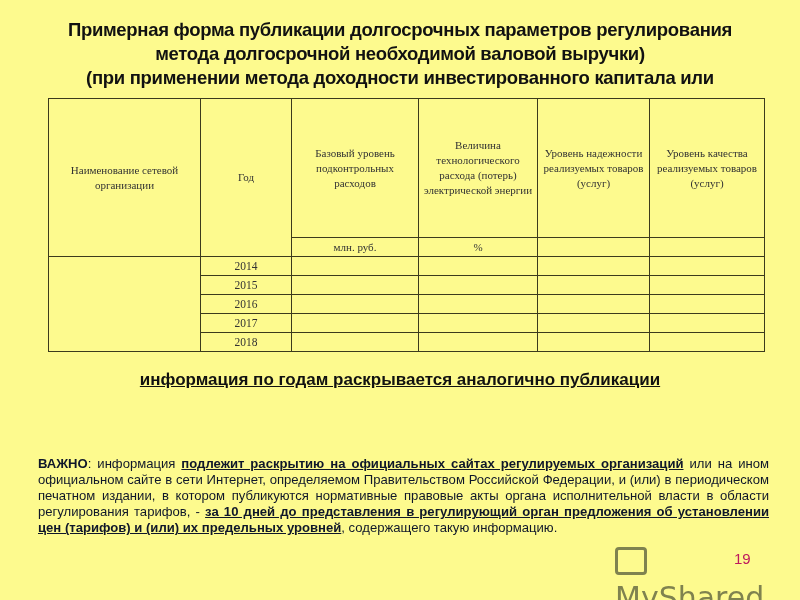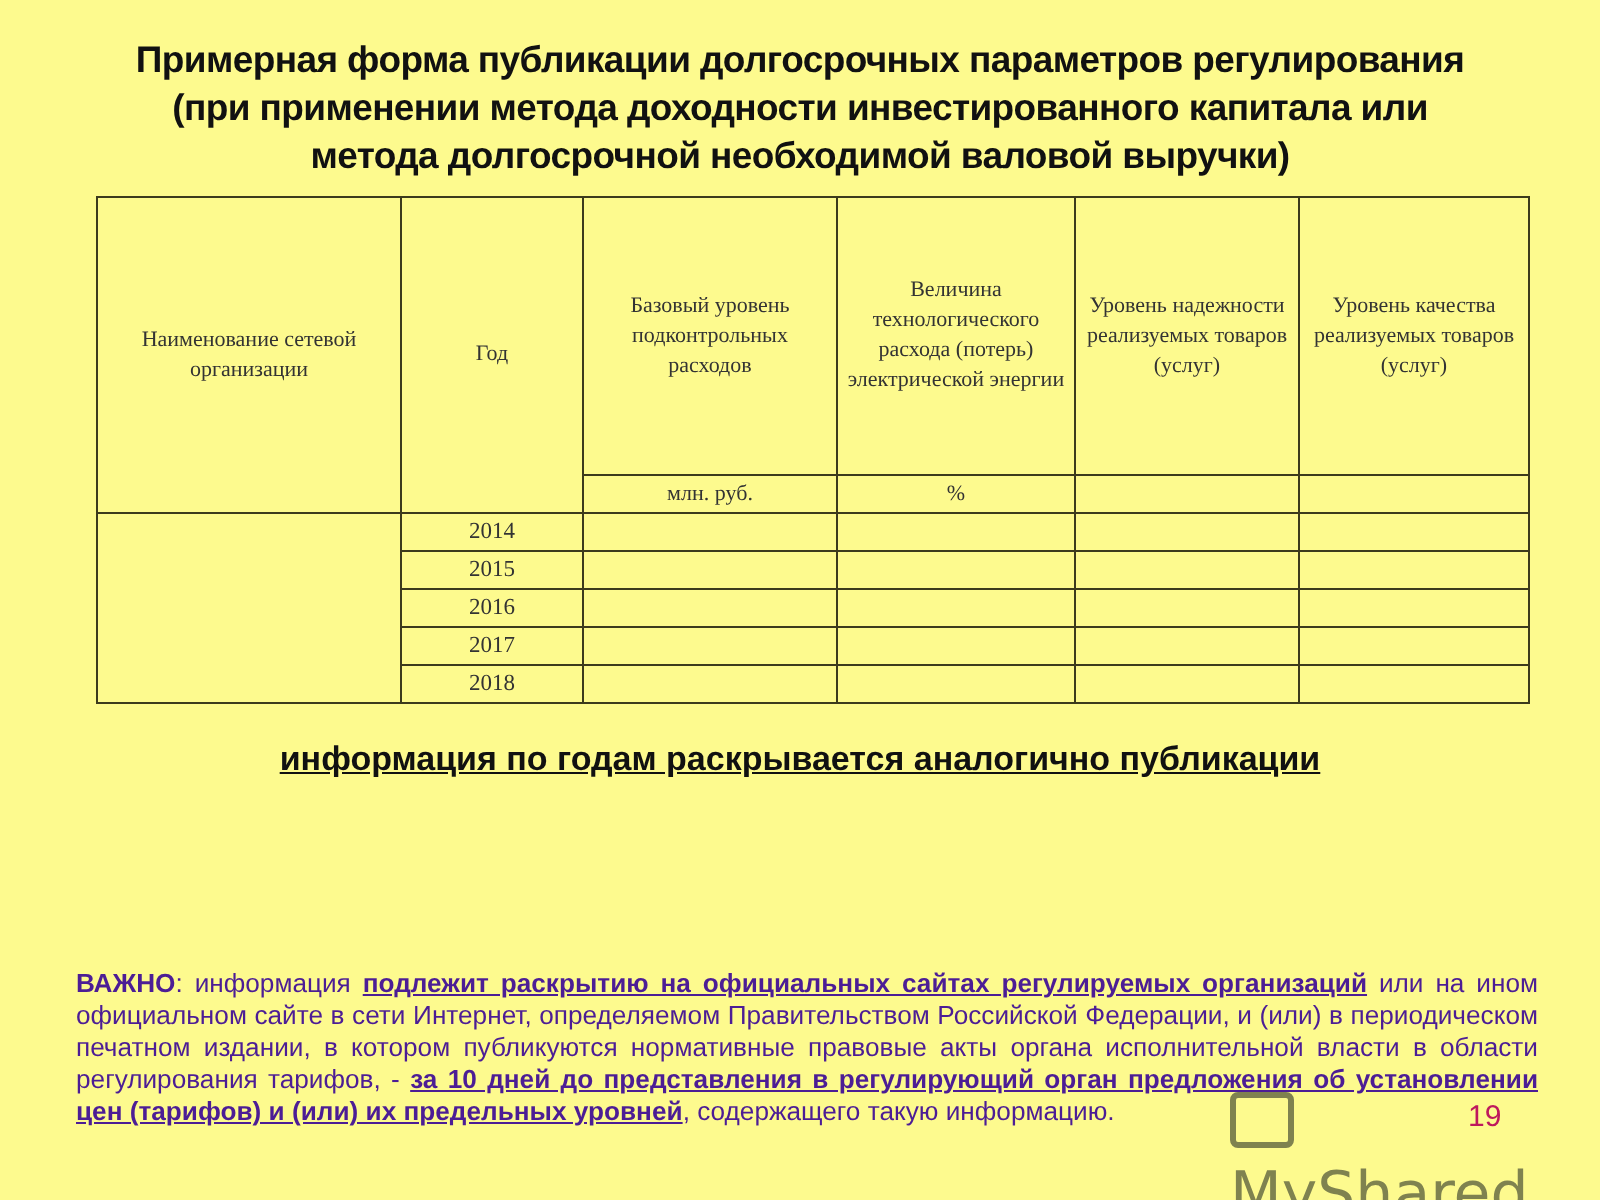--- a/index.html
+++ b/index.html
@@ -31,23 +31,23 @@
   .hdr td { height: 138px; }
   .unit td { height: 18px; }
   .yr td { height: 18px; font-size: 11.5px; margin-left: 29px; }
   .mid-text {
     position: absolute; left: 0; top: 369px; width: 800px;
     text-align: center; font-weight: bold; font-size: 17px;
     line-height: 22px; text-decoration: underline;
   }
   .mid-text div { white-space: nowrap; }
   .important {
-    position: absolute; left: 38px; top: 484px; width: 731px;
+    position: absolute; left: 38px; top: 456px; width: 731px;
     font-size: 13.1px; line-height: 16.1px; text-align: justify;
-    color: #4c1d95;
+    color: #0f172a;
   }
   .important b { font-weight: bold; }
   .important .u { text-decoration: underline; font-weight: bold; }
   .watermark {
     position: absolute; left: 615px; top: 545px;
     font-size: 30px; color: #555a3a; opacity: 0.75;
     font-family: "DejaVu Sans", sans-serif;
   }
   .watermark .logo {
     display: inline-block; width: 26px; height: 22px;
@@ -56,22 +56,22 @@
   }
   .page-num {
     position: absolute; left: 734px; top: 550px; font-size: 15px; color: #be185d;
   }
 </style>
 </head>
 <body>
 
 <div class="title">
   <div>Примерная форма публикации долгосрочных параметров регулирования</div>
+  <div>метода долгосрочной необходимой валовой выручки)</div>
   <div>(при применении метода доходности инвестированного капитала или</div>
-  <div>метода долгосрочной необходимой валовой выручки)</div>
 </div>
 
 <table class="form">
   <colgroup>
     <col style="width:152px">
       <col style="width:91px">
       <col style="width:127px">
     <col style="width:119px">
       <col style="width:112px">
       <col style="width:115px">

